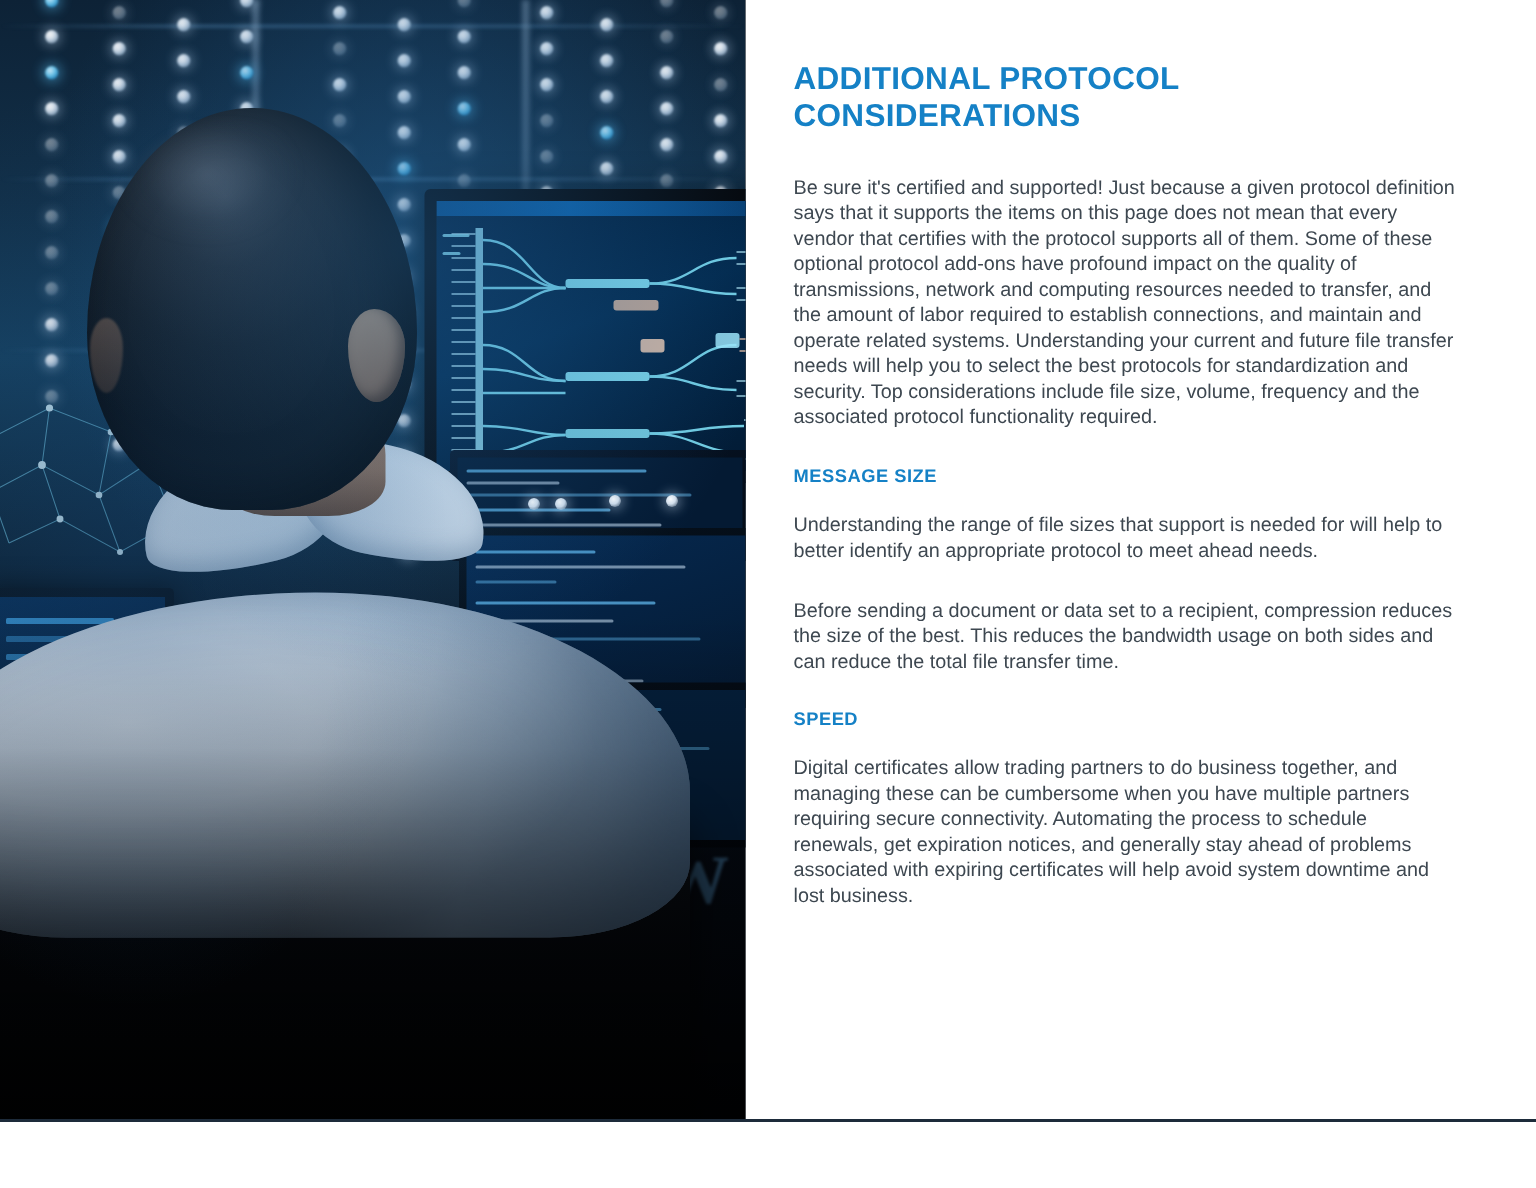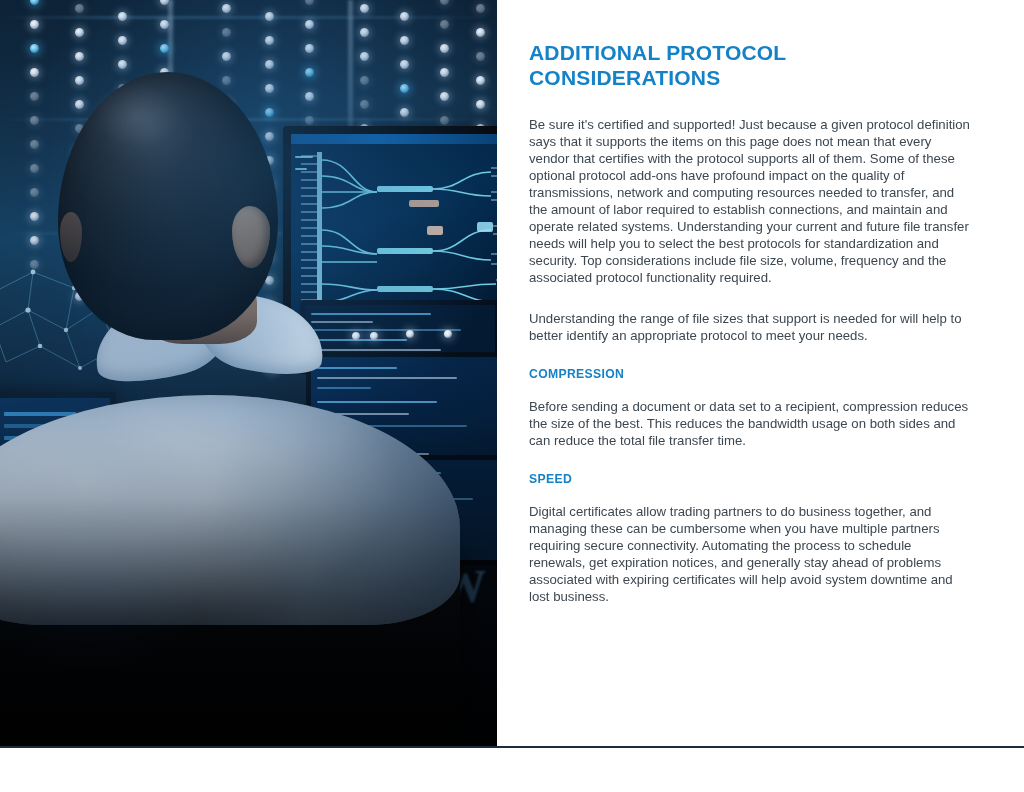--- a/index.html
+++ b/index.html
@@ -660,25 +660,25 @@
     <div class="bg-vignette"></div>
   </div>
 
   <div id="content">
 
     <h1 class="title">ADDITIONAL PROTOCOL CONSIDERATIONS</h1>
 
     <p class="body">Be sure it's certified and supported! Just because a given protocol definition says that it supports the items on this page does not mean that every vendor that certifies with the protocol supports all of them. Some of these optional protocol add-ons have profound impact on the quality of transmissions, network and computing resources needed to transfer, and the amount of labor required to establish connections, and maintain and operate related systems. Understanding your current and future file transfer needs will help you to select the best protocols for standardization and security. Top considerations include file size, volume, frequency and the associated protocol functionality required.</p>
 
     <div class="sect-block">
-      <p class="body">Understanding the range of file sizes that support is needed for will help to better identify an appropriate protocol to meet your needs.</p>
+      <h2 class="sect">MESSAGE SIZE</h2>
+      <p class="body">Understanding the range of file sizes that support is needed for will help to better identify an appropriate protocol to meet ahead needs.</p>
     </div>
 
     <div class="sect-block">
-      <h2 class="sect">COMPRESSION</h2>
       <p class="body">Before sending a document or data set to a recipient, compression reduces the size of the best. This reduces the bandwidth usage on both sides and can reduce the total file transfer time.</p>
     </div>
 
     <div class="sect-block">
       <h2 class="sect">SPEED</h2>
     </div>
 
     <div class="sect-block">
       <p class="body">Digital certificates allow trading partners to do business together, and managing these can be cumbersome when you have multiple partners requiring secure connectivity. Automating the process to schedule renewals, get expiration notices, and generally stay ahead of problems associated with expiring certificates will help avoid system downtime and lost business.</p>
     </div>

